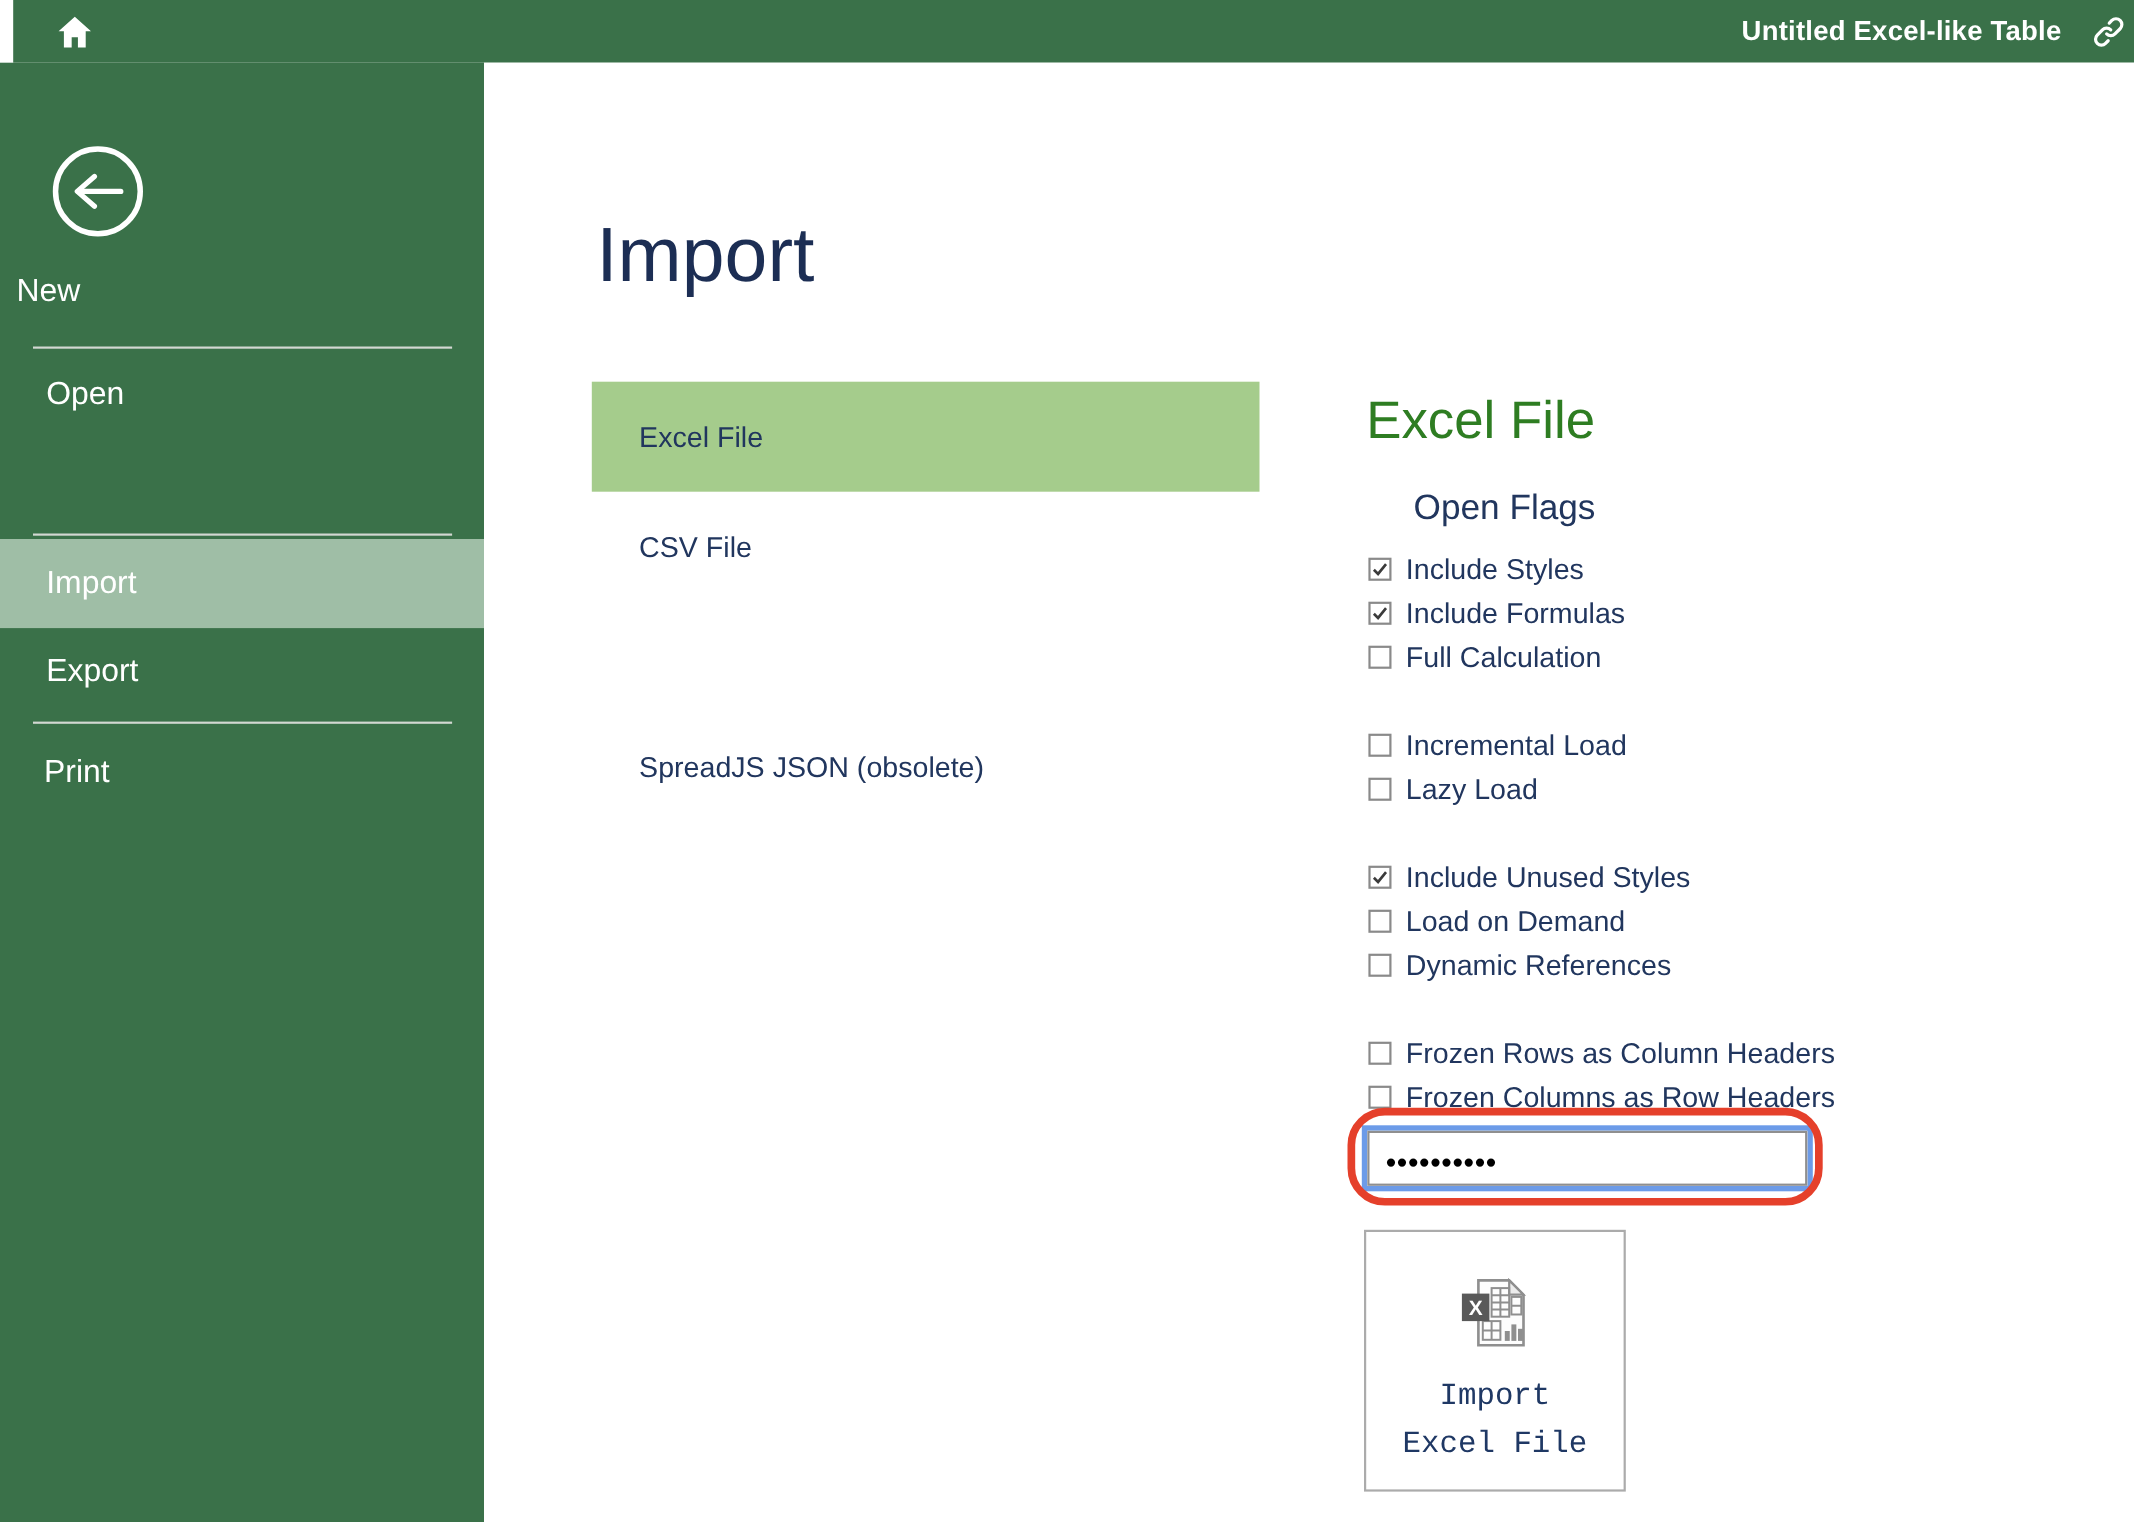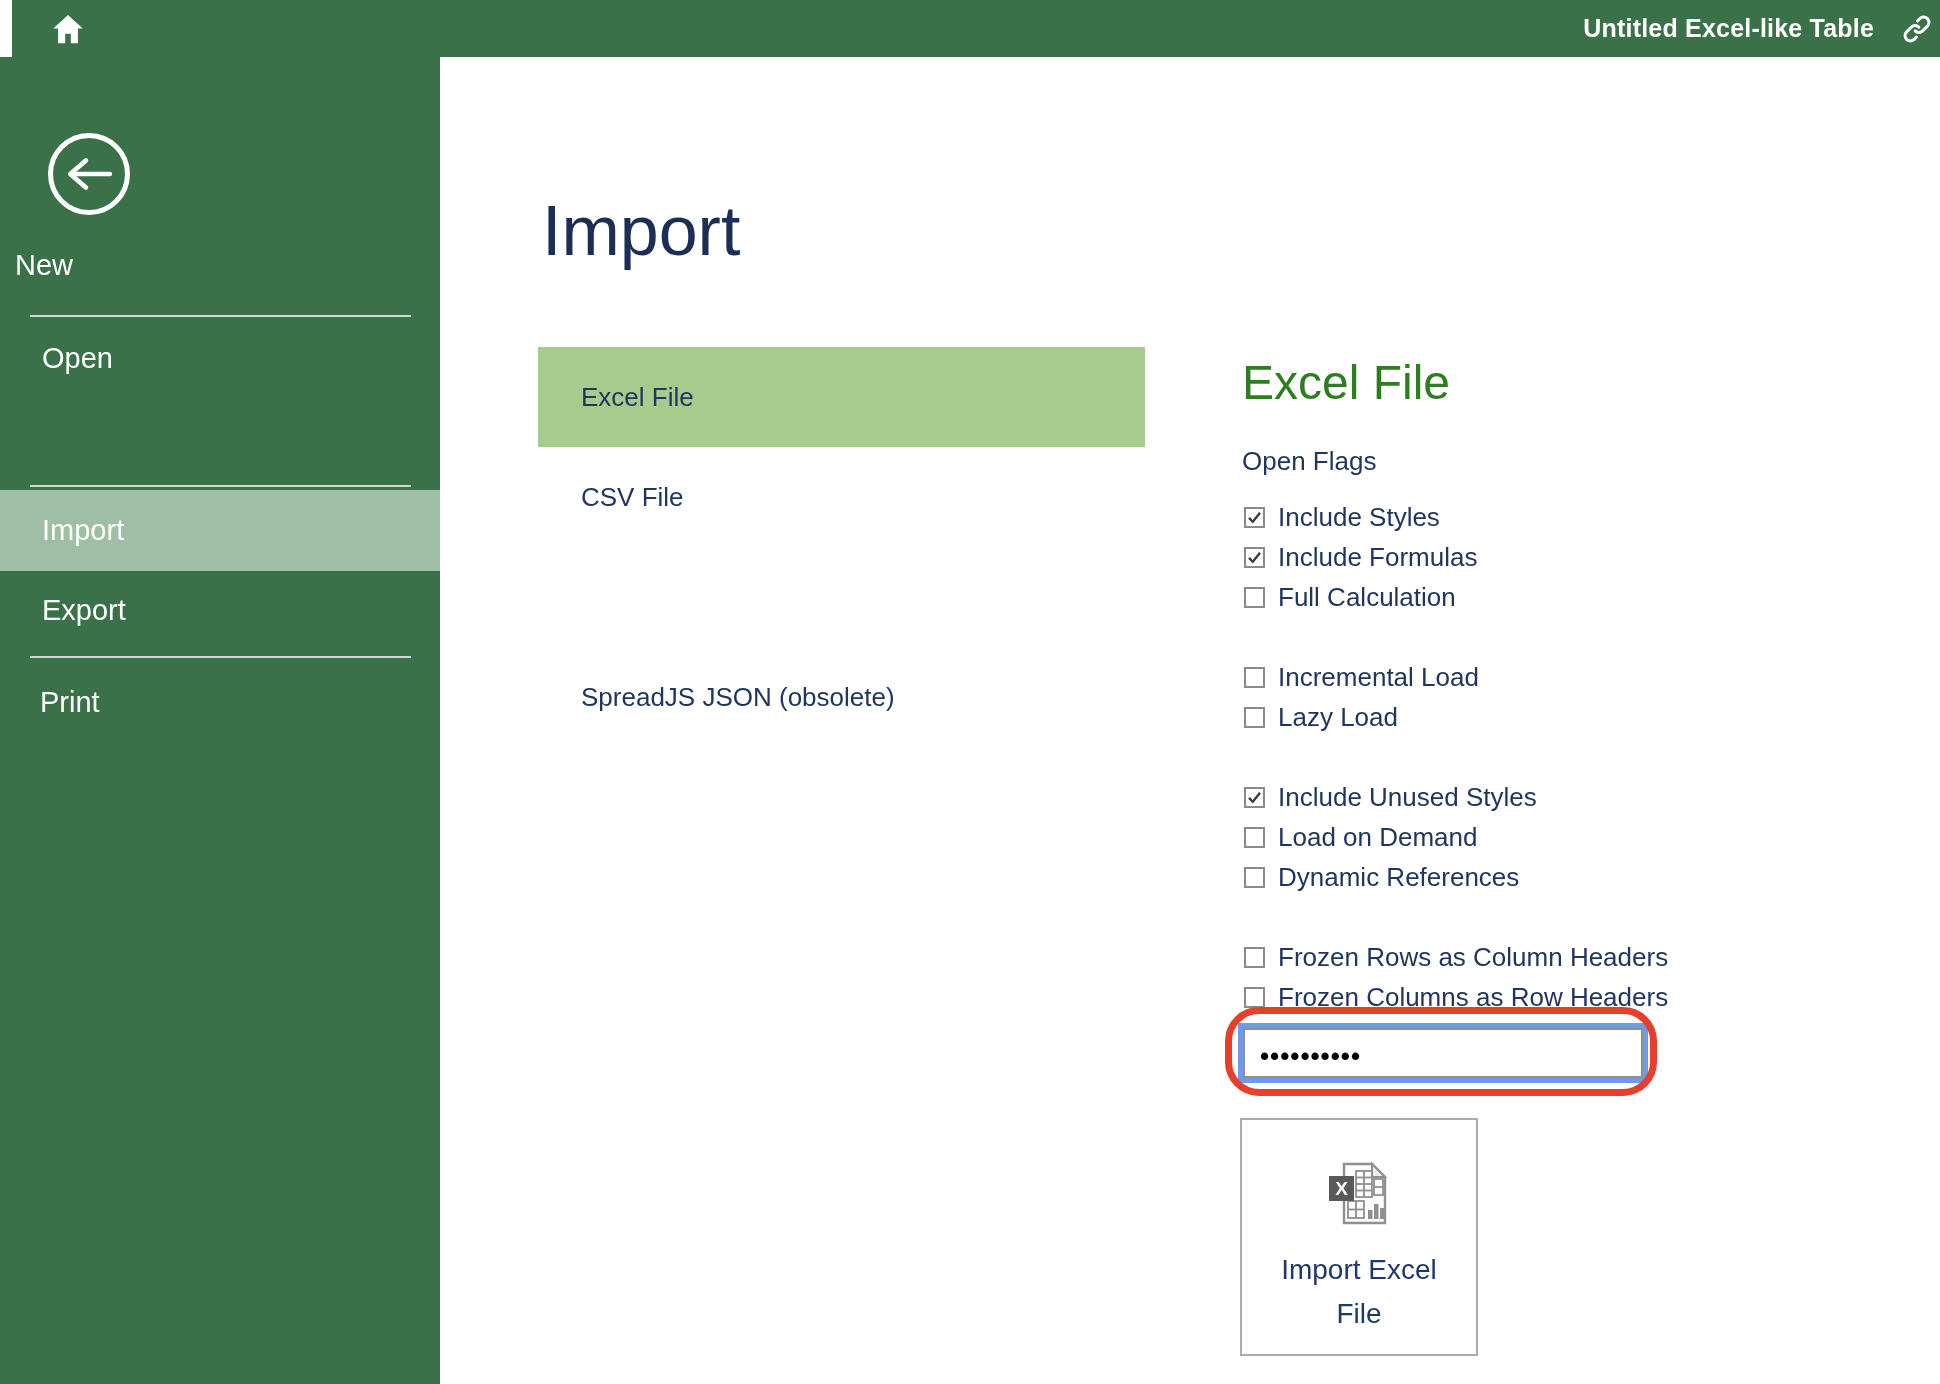--- a/index.html
+++ b/index.html
@@ -62,21 +62,21 @@
     height:100px;display:flex;align-items:center;padding-left:43px;
     font-size:26px;color:var(--text-navy);cursor:pointer;
   }
   .format-item.selected{background:var(--format-selected-bg);}
   .fi-ssjson{margin-top:100px;}
   
   .panel{position:absolute;left:802px;top:301px;width:620px;}
   h2.panel-title{
     margin:0;font-size:48px;line-height:50px;font-weight:400;color:var(--panel-title-green);
   }
-  .open-flags{margin-top:38px;font-size:26px;line-height:30px;color:var(--text-navy);}
+  .open-flags{margin-top:38px;font-size:32px;line-height:30px;color:var(--text-navy);margin-left:43px;}
   #checkbox-groups{margin-top:21px;}
   .cb-group + .cb-group{margin-top:40px;}
   .cb-row{height:40px;display:flex;align-items:center;cursor:pointer;}
   .cb{
     width:21px;height:21px;border:2px solid #8a8a8a;background:#fff;margin:0 13px 0 2px;
     flex:0 0 auto;position:relative;
   }
   .cb svg{position:absolute;left:0;top:0;width:17px;height:17px;}
   .cb-label{font-size:26px;color:var(--text-navy);}
   
@@ -93,21 +93,21 @@
     position:absolute;left:-13px;top:-16px;width:432px;height:89px;
     border:7px solid var(--annotation-red);border-radius:34px;pointer-events:none;
   }
   
   .import-btn{
     margin-top:35px;margin-left:-2px;width:238px;height:238px;border:2px solid #ababab;
     background:#fff;cursor:pointer;display:flex;flex-direction:column;align-items:center;padding:0;
   }
   .xlicon{margin-top:40px;}
   .import-btn-label{
-    margin-top:20px;width:180px;font-family:Liberation Sans, sans-serif;
+    margin-top:20px;width:180px;font-family:Liberation Mono, monospace;
     font-size:28px;line-height:44px;color:#1F3864;text-align:center;
   }
 </style>
 </head>
 <body>
 
 <div class="page">
 
   <header class="topbar">
     <button class="home-btn">

